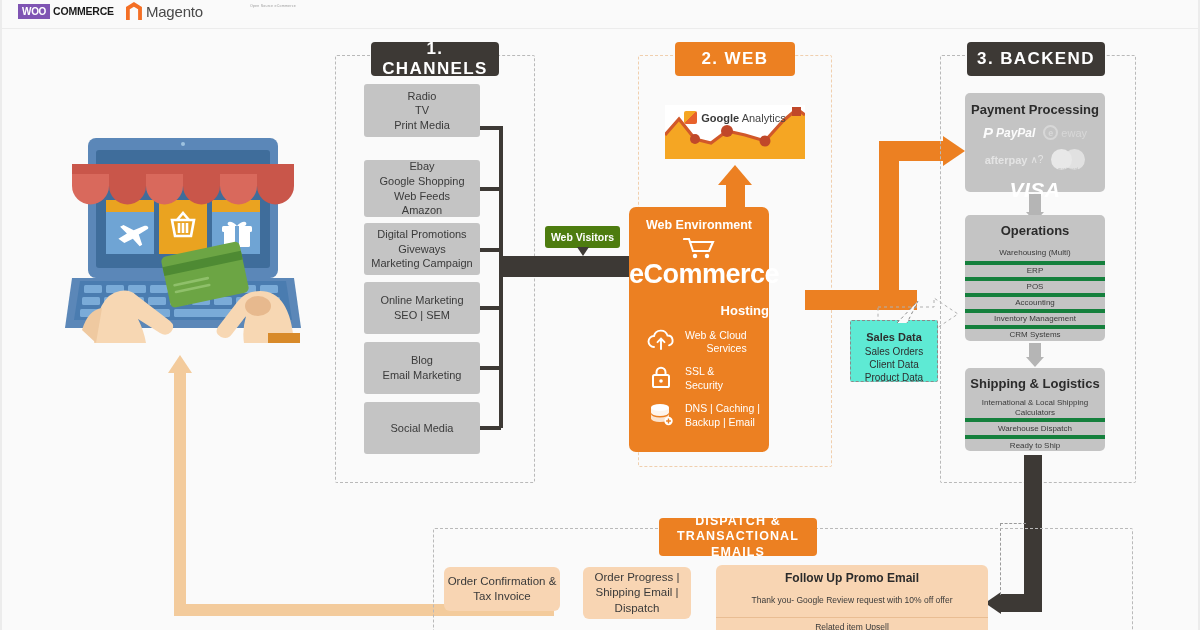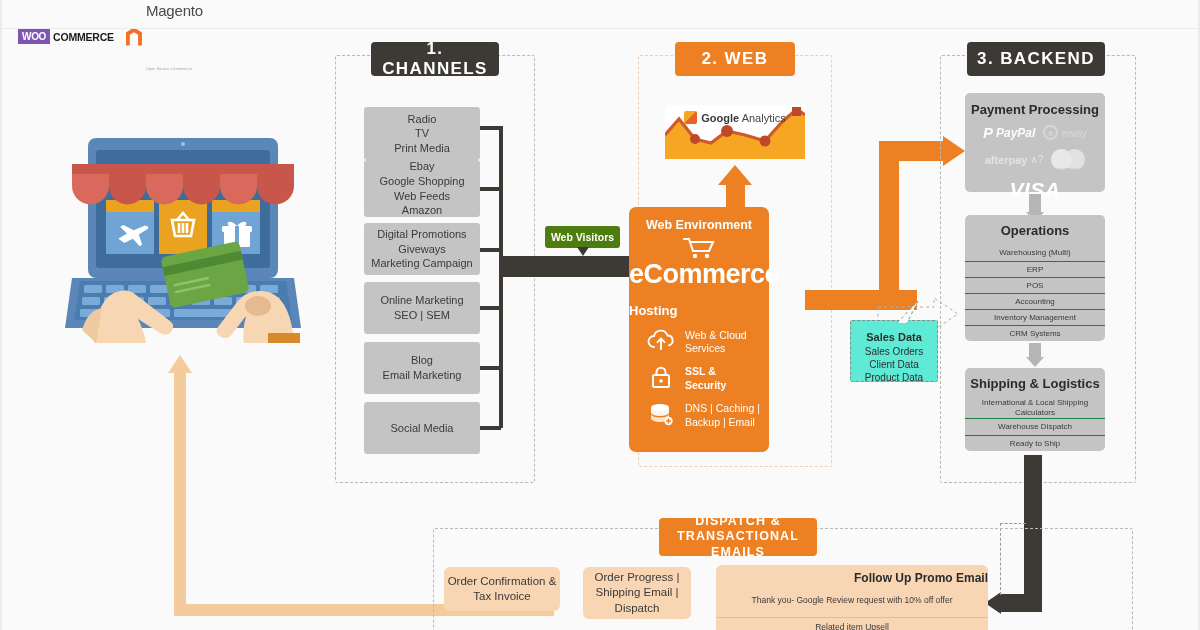--- a/index.html
+++ b/index.html
@@ -80,30 +80,30 @@
   .ga-text b { font-weight: bold; color: #3a3a3a; }
 
   
   .ecom {
     background: #ec8022; border-radius: 7px; color: #fff;
   }
   .ecom-sub { font-weight: bold; font-size: 12.5px; text-align: center; }
   .ecom-title {
     font-weight: bold; font-size: 27px; text-align: center; letter-spacing: -0.5px;
   }
-  .host-title { font-weight: bold; font-size: 13px; text-align: left; }
+  .host-title { font-weight: bold; font-size: 13px; text-align: right; }
   .host-row { display: flex; align-items: center; gap: 10px; }
   .host-txt { font-size: 10.5px; line-height: 1.28; color: #fff; }
 
   
   .bk-box { background: #c4c4c4; border-radius: 5px; }
   .bk-head { font-weight: bold; font-size: 13px; color: #2b2b2b; text-align: center; }
   .bk-row {
     font-size: 8px; color: #3a3a3a; text-align: center;
-    border-top: 1px solid #15803d; display: flex; align-items: center;
+    border-top: 4px solid #15803d; display: flex; align-items: center;
     justify-content: center; line-height: 1.2;
   }
   .bk-row.noline { border-top: none; }
 
   
   .pay-grid { display: flex; flex-wrap: wrap; justify-content: center; align-items: center; }
   .pay-chip { color: #fff; opacity: .95; display: flex; align-items: center; gap: 3px; }
   .pp-mark { font-size: 15px; font-weight: bold; font-style: italic; }
   .visa { font-weight: bold; font-style: italic; font-size: 21px; letter-spacing: .5px; color:#fff; }
   .eway-circle {
@@ -131,42 +131,42 @@
   .callout b { font-size: 11px; }
   .callout div { font-size: 10px; line-height: 1.3; }
 
   
   .mail-box {
     background: #f8d5b3; border-radius: 6px; color: #3a3a3a;
     display: flex; align-items: center; justify-content: center;
     text-align: center; font-size: 11.5px; line-height: 1.33;
   }
   .promo-box { background: #f8d5b3; border-radius: 6px; overflow: hidden; }
-  .promo-head { font-weight: bold; font-size: 12px; color: #2b2b2b; text-align: right; }
+  .promo-head { font-weight: bold; font-size: 12px; color: #2b2b2b; text-align: center; }
   .promo-row {
     font-size: 8.5px; color: #3a3a3a; text-align: center;
     border-top: 1px solid #e9bd93; display: flex; align-items: center; justify-content: center;
   }
 
   
   .illus { left: 58px; top: 128px; width: 250px; height: 215px; }
 </style>
 </head>
 <body>
 
 <div id="stage">
 
   <div class="abs logo-bar">
     <div class="woo-logo">
       <span class="woo-badge">WOO</span>
       <span class="woo-word">COMMERCE</span>
     </div>
     <div class="mag-logo">
       <span class="mag-mark"></span>
-      <span style="display:flex;flex-direction:column;gap:47px;">
+      <span style="display:flex;flex-direction:row;gap:47px;">
         <span class="mag-name">Magento</span>
         <span class="mag-sub">Open Source eCommerce</span>
       </span>
     </div>
   </div>
   <div class="abs" style="left:0;top:28px;width:1200px;height:1px;background:#ececec;"></div>
   <div class="abs" style="left:0;top:0;width:2px;height:630px;background:#ececec;"></div>
   <div class="abs" style="right:0;top:0;width:2px;height:630px;background:#ececec;"></div>
 
   <div class="abs illus">
@@ -265,21 +265,21 @@
     </svg>
   </div>
 
   <div class="abs arrow-peach" style="left:174px;top:370px;width:12px;height:246px;"></div>
   <div class="abs arrow-peach" style="left:174px;top:604px;width:380px;height:12px;"></div>
   <div class="abs tri" style="left:168px;top:355px;border-left:12px solid transparent;border-right:12px solid transparent;border-bottom:18px solid #f3cb9c;"></div>
 
   <div class="abs panel" style="left:335px;top:55px;width:200px;height:428px;"></div>
   <div class="abs panel-title pt-dark" style="left:371px;top:42px;width:128px;height:34px;">1. CHANNELS</div>
 
-  <div class="abs chan-box" style="left:364px;top:107px;width:116px;height:53px;">
+  <div class="abs chan-box" style="left:364px;top:84px;width:116px;height:53px;">
     <span>
       <span>Radio</span><br>
       <span>TV</span><br>
       <span>Print Media</span>
     </span>
   </div>
   <div class="abs chan-box" style="left:364px;top:160px;width:116px;height:57px;">
     <span>
       <span>Ebay</span><br>
       <span>Google Shopping</span><br>
@@ -351,33 +351,33 @@
       <svg width="32" height="22" viewBox="0 0 32 22" fill="none" stroke="#fff" stroke-width="2.1" stroke-linecap="round">
         <path d="M1 2 H6 L10 14 H25"></path>
         <path d="M7 5 H30 L26 14"></path>
         <circle cx="12" cy="19" r="2.2" fill="#fff" stroke="none"></circle>
         <circle cx="24" cy="19" r="2.2" fill="#fff" stroke="none"></circle>
       </svg>
     </div>
     <div class="ecom-title">eCommerce</div>
     <div class="host-title" style="margin-top:13px;">Hosting</div>
 
-    <div class="host-row" style="margin:11px 8px 0 18px;">
+    <div class="host-row" style="margin:11px 8px 0 18px;text-align:right;">
       <span>
         <svg width="28" height="22" viewBox="0 0 28 22" fill="none" stroke="#fff" stroke-width="1.9" stroke-linecap="round">
           <path d="M7 18 A5.5 5.5 0 0 1 7 7 A7 7 0 0 1 20.5 6.5 A5 5 0 0 1 22 16.3"></path>
           <path d="M14 20 V10 M10.5 13.2 L14 9.7 L17.5 13.2"></path>
         </svg>
       </span>
       <span class="host-txt">
         <span>Web &amp; Cloud</span><br><span>Services</span>
       </span>
     </div>
 
-    <div class="host-row" style="margin:9px 0 0 18px;font-weight:bold;">
+    <div class="host-row" style="margin:9px 0 0 18px;">
       <span>
         <svg width="28" height="24" viewBox="0 0 28 24" fill="none" stroke="#fff" stroke-width="2">
           <rect x="6" y="10" width="16" height="12" rx="1.6"></rect>
           <path d="M9.5 10 V7.2 A4.5 4.5 0 0 1 18.5 7.2 V10"></path>
           <circle cx="14" cy="16" r="1.8" fill="#fff" stroke="none"></circle>
         </svg>
       </span>
       <span class="host-txt">
         <span>SSL &amp;</span><br><span>Security</span>
       </span>

